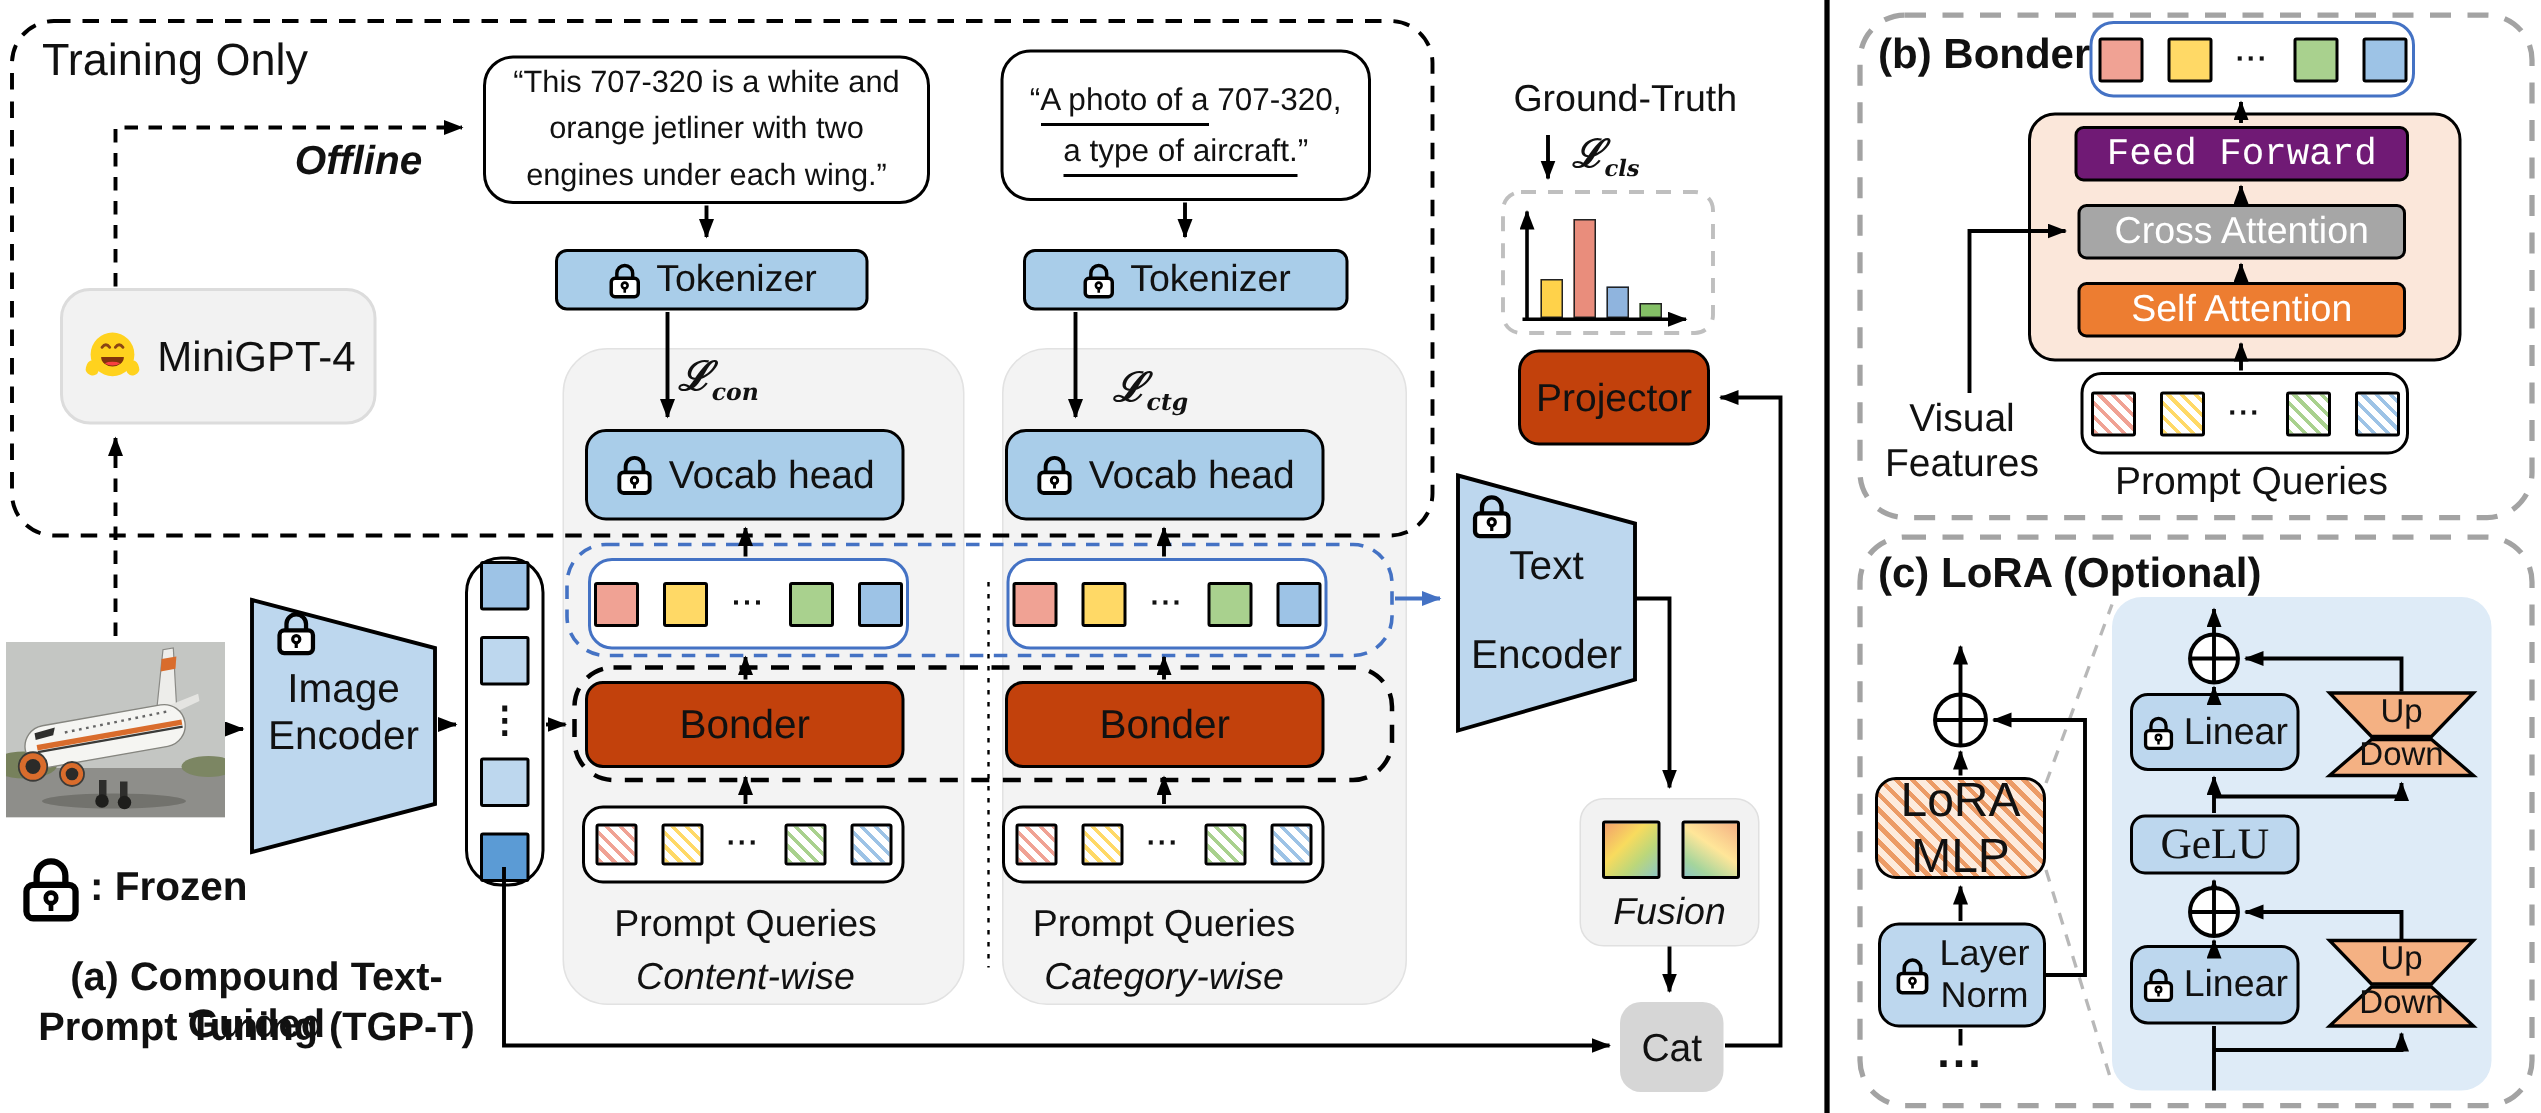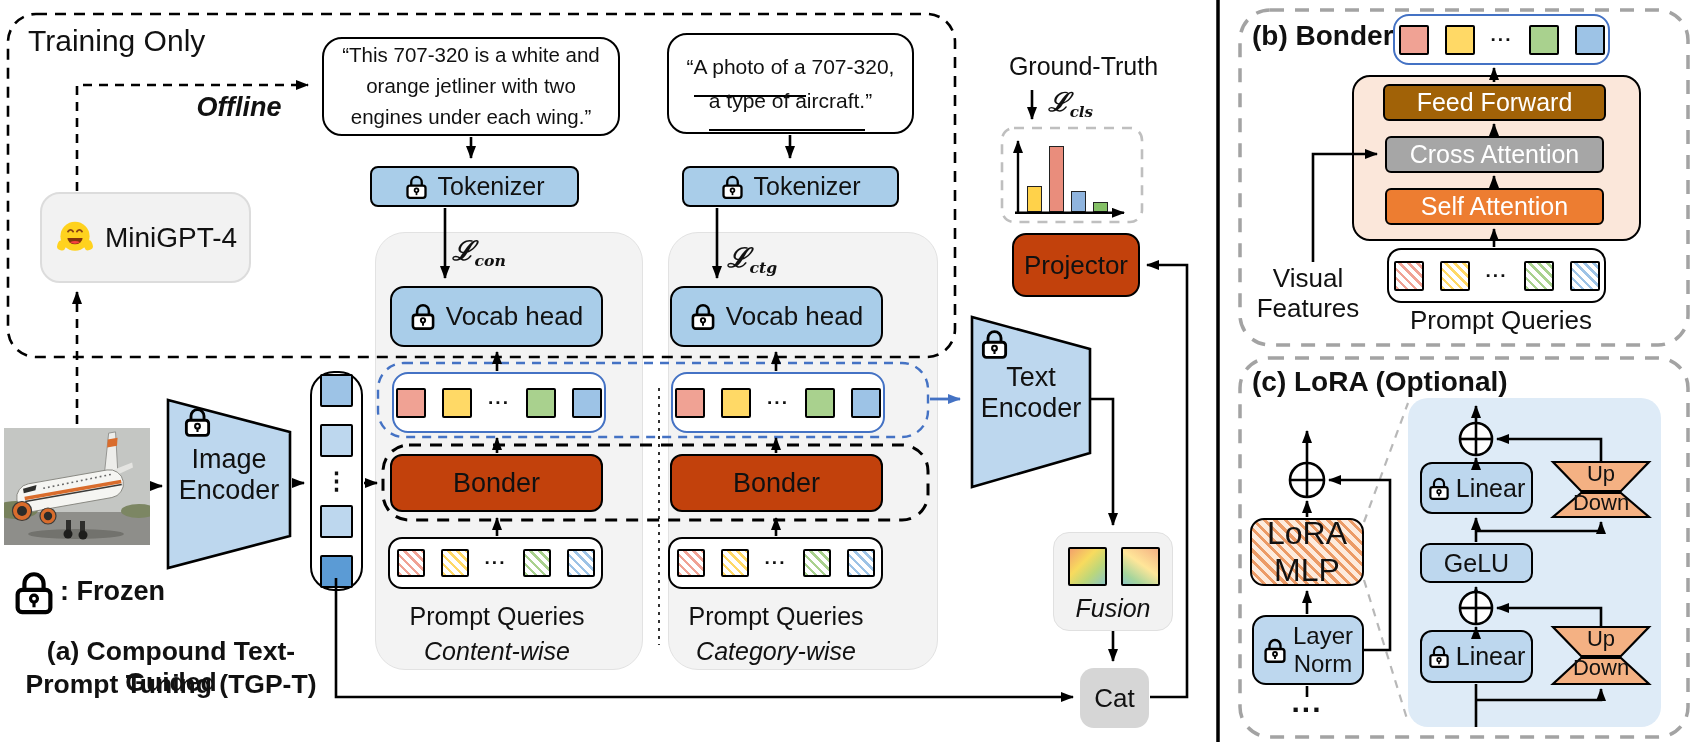--- a/index.html
+++ b/index.html
@@ -23,21 +23,21 @@
   .square{width:30px;height:30px;border:2px solid #000;border-radius:2px;box-sizing:border-box;flex:0 0 auto;}
   .sm .square{width:28px;height:28px;}
   .feat .square{width:33px;height:33px;}
   .dots{font-weight:bold;font-size:19px;letter-spacing:1px;line-height:10px;width:22px;text-align:center;flex:0 0 auto;}
   .vdots{font-weight:bold;font-size:24px;line-height:14px;}
   .gt-bar{width:15px;border:1.5px solid #222;box-sizing:border-box;flex:0 0 auto;}
   .grad1{background:linear-gradient(135deg,#F2A16B 0%,#F8DB5E 38%,#BCD77A 68%,#8FC7C2 100%);}
   .grad2{background:linear-gradient(215deg,#F4B183 0%,#FFE699 45%,#A5D59C 80%,#8FC7C2 100%);}
   .whitetext{color:#fff;}
   .twoline{display:flex;flex-direction:column;align-items:center;justify-content:center;line-height:1.15;}
-  .ul{border-bottom:2.2px solid #000;padding-bottom:17px;}
+  .ul{border-bottom:2.2px solid #000;padding-bottom:4px;}
   .locksvg{flex:0 0 auto;}
   svg.overlay{position:absolute;left:0;top:0;z-index:5;pointer-events:none;}
   .ztop{z-index:6;}
   .bubble{position:absolute;background:#fff;border:2.5px solid #000;border-radius:20px;
           display:flex;flex-direction:column;align-items:center;justify-content:center;
           box-sizing:border-box;text-align:center;}
 </style>
 </head>
 <body>
 
@@ -89,21 +89,21 @@
     <span style="font-size:25px;">Tokenizer</span>
   </div>
   <div class="box blue" style="left:682px;top:166px;width:217px;height:41px;border-radius:8px;gap:10px;">
     <svg class="locksvg" width="23" height="26">
         <use href="#lock"></use>
       </svg>
     <span style="font-size:25px;">Tokenizer</span>
   </div>
 
   <div class="lbl serifmath" style="left:452px;top:231px;width:80px;font-size:27px;text-align:left;"><span>ℒ</span><sub>con</sub></div>
-  <div class="lbl serifmath" style="left:727px;top:238px;width:80px;font-size:27px;text-align:left;font-style:italic;"><span>ℒ</span><sub>ctg</sub></div>
+  <div class="lbl serifmath" style="left:727px;top:238px;width:80px;font-size:27px;text-align:center;font-style:italic;"><span>ℒ</span><sub>ctg</sub></div>
 
   <div class="box blue" style="left:390px;top:286px;width:213px;height:61px;border-radius:14px;gap:10px;">
     <svg class="locksvg" width="26" height="29">
         <use href="#lock"></use>
       </svg>
     <span style="font-size:26px;">Vocab head</span>
   </div>
   <div class="box blue" style="left:670px;top:286px;width:213px;height:61px;border-radius:14px;gap:10px;">
     <svg class="locksvg" width="26" height="29">
         <use href="#lock"></use>
@@ -194,21 +194,21 @@
       <use href="#lock"></use>
     </svg>
   <div class="lbl twoline ztop" style="left:168px;top:444px;width:122px;font-size:27px;">
     <span>Image</span>
       <span>Encoder</span>
   </div>
 
   <svg class="abs ztop" style="left:980px;top:328px;" width="29" height="32" viewBox="0 0 24 27">
       <use href="#lock"></use>
     </svg>
-  <div class="lbl twoline ztop" style="left:972px;top:362px;width:118px;font-size:27px;">
+  <div class="lbl twoline ztop" style="left:972px;top:362px;width:118px;font-size:27px;gap:28px;">
     <span>Text</span>
       <span>Encoder</span>
   </div>
 
   <svg class="abs" style="left:13px;top:569px;" width="42" height="47" viewBox="0 0 24 27">
       <use href="#lock"></use>
     </svg>
   <div class="lbl bold" style="left:60px;top:576px;width:150px;font-size:27px;text-align:left;">: Frozen</div>
 
   <div class="lbl bold" style="left:4px;top:636px;width:334px;font-size:26.5px;">(a) Compound Text-Guided</div>
@@ -239,21 +239,21 @@
 
   <div class="box sqrow" style="left:1393px;top:14px;width:217px;height:51px;border:2px solid #4472C4;border-radius:16px;">
       <div class="square" style="background: rgb(240, 162, 148);"></div>
       <div class="square" style="background: rgb(255, 217, 102);"></div>
       <span class="dots">···</span>
       <div class="square" style="background: rgb(169, 209, 142);"></div>
       <div class="square" style="background: rgb(157, 195, 230);"></div>
     </div>
 
   <div class="abs" style="left:1352px;top:75px;width:289px;height:166px;background:#FBE7DA;border:2.5px solid #000;border-radius:18px;box-sizing:border-box;"></div>
-  <div class="box whitetext" style="left:1383px;top:84px;width:223px;height:37px;background:#a16207;border-width:2px;border-radius:6px;">
+  <div class="box whitetext" style="left:1383px;top:84px;width:223px;height:37px;background:#701a75;border-width:2px;border-radius:6px;font-family:Liberation Mono, monospace;">
     <span style="font-size:25px;">Feed Forward</span>
   </div>
   <div class="box whitetext" style="left:1385px;top:136px;width:219px;height:37px;background:#A6A6A6;border-width:2px;border-radius:6px;">
     <span style="font-size:25px;">Cross Attention</span>
   </div>
   <div class="box whitetext" style="left:1385px;top:188px;width:219px;height:37px;background:#ED7D31;border-width:2px;border-radius:6px;">
     <span style="font-size:25px;">Self Attention</span>
   </div>
 
   <div class="box sqrow hatched" style="left:1387px;top:248px;width:219px;height:55px;border-radius:14px;">
@@ -293,21 +293,21 @@
       </span>
   </div>
 
   <div class="box lightblue" style="left:1420px;top:462px;width:113px;height:52px;border-radius:12px;gap:6px;">
     <svg class="locksvg" width="22" height="25" viewBox="0 0 24 27">
         <use href="#lock"></use>
       </svg>
     <span style="font-size:25px;">Linear</span>
   </div>
   <div class="box lightblue" style="left:1420px;top:543px;width:113px;height:40px;border-radius:10px;">
-    <span style="font-size:25px;">GeLU</span>
+    <span style="font-size:29px;font-family:Liberation Serif, serif;">GeLU</span>
   </div>
   <div class="box lightblue" style="left:1420px;top:630px;width:113px;height:53px;border-radius:12px;gap:6px;">
     <svg class="locksvg" width="22" height="25" viewBox="0 0 24 27">
         <use href="#lock"></use>
       </svg>
     <span style="font-size:25px;">Linear</span>
   </div>
 
   <div class="lbl ztop" style="left:1576px;top:461px;width:50px;font-size:22px;">Up</div>
   <div class="lbl ztop" style="left:1568px;top:490px;width:66px;font-size:22px;">Down</div>

